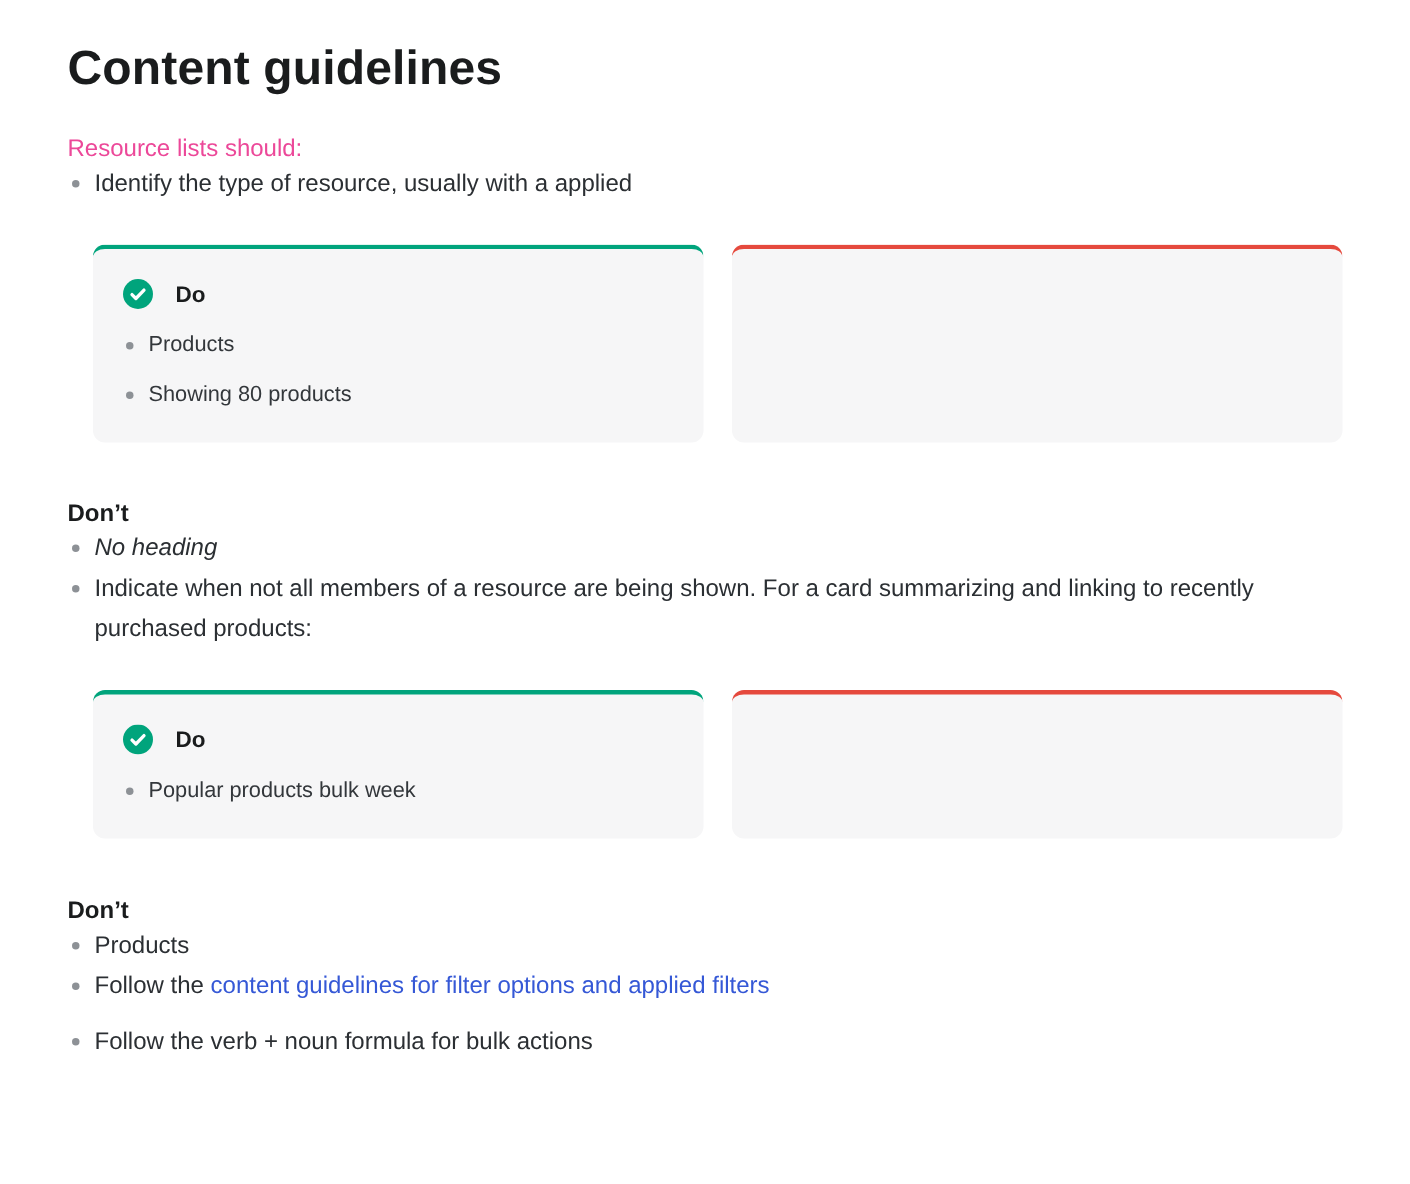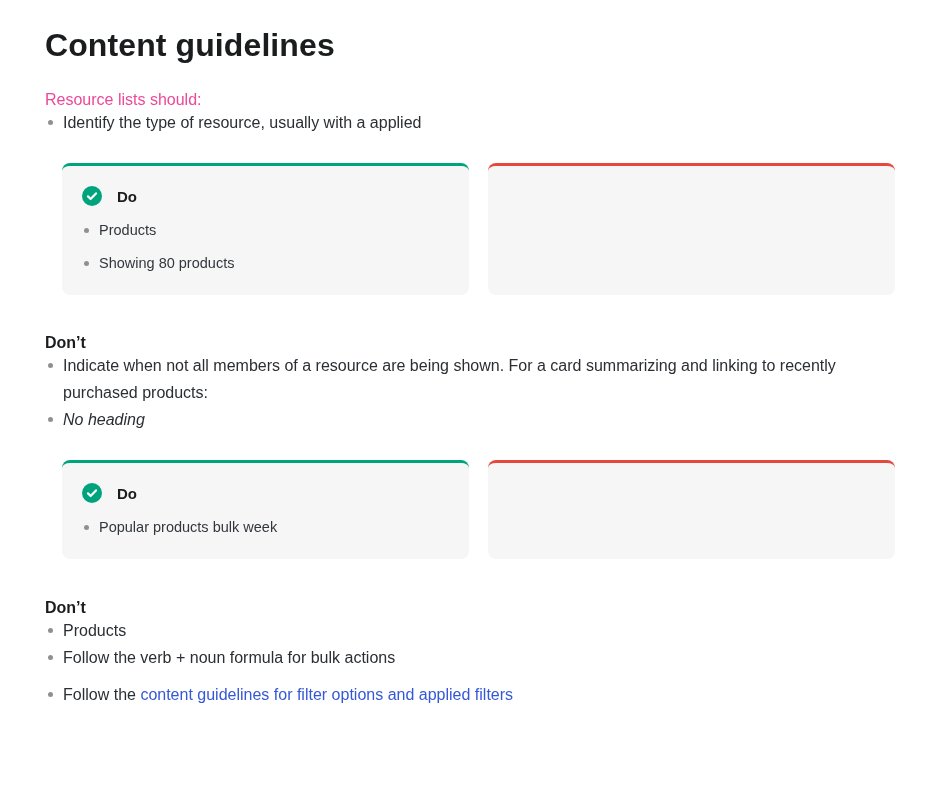--- a/index.html
+++ b/index.html
@@ -153,26 +153,26 @@
       <ul class="card-bullets">
         <li>Products</li>
         <li>Showing 80 products</li>
       </ul>
     </div>
     <div class="card dont card-1"></div>
   </div>
 
   <h4 class="dont-heading">Don’t</h4>
 
+  <ul class="bullets mt-19">
+    <li class="italic">No heading</li>
+  </ul>
+
   <ul class="bullets mt-28">
     <li>Indicate when not all members of a resource are being shown. For a card summarizing and linking to recently purchased products:</li>
-  </ul>
-
-  <ul class="bullets mt-19">
-    <li class="italic">No heading</li>
   </ul>
 
   <div class="cards-row">
     <div class="card do card-2">
       <div class="card-label-row">
         <span class="icon">
           <svg viewBox="0 0 20 20" width="20" height="20">
             <circle cx="10" cy="10" r="10" fill="#00a47c"></circle>
             <path d="M6 10.4l2.6 2.6L14 7.4" stroke="#ffffff" stroke-width="2.2" fill="none" stroke-linecap="round" stroke-linejoin="round"></path>
           </svg>
@@ -186,17 +186,17 @@
     <div class="card dont card-2"></div>
   </div>
 
   <h4 class="dont-heading" style="margin-top:40px">Don’t</h4>
 
   <ul class="bullets mt-19">
     <li>Products</li>
   </ul>
 
   <ul class="bullets mt-28">
+    <li><span>Follow the </span><a class="doc-link">content guidelines for filter options and applied filters</a></li>
     <li>Follow the verb + noun formula for bulk actions</li>
-    <li><span>Follow the </span><a class="doc-link">content guidelines for filter options and applied filters</a></li>
   </ul>
 
 </div>
 
 </body></html>

